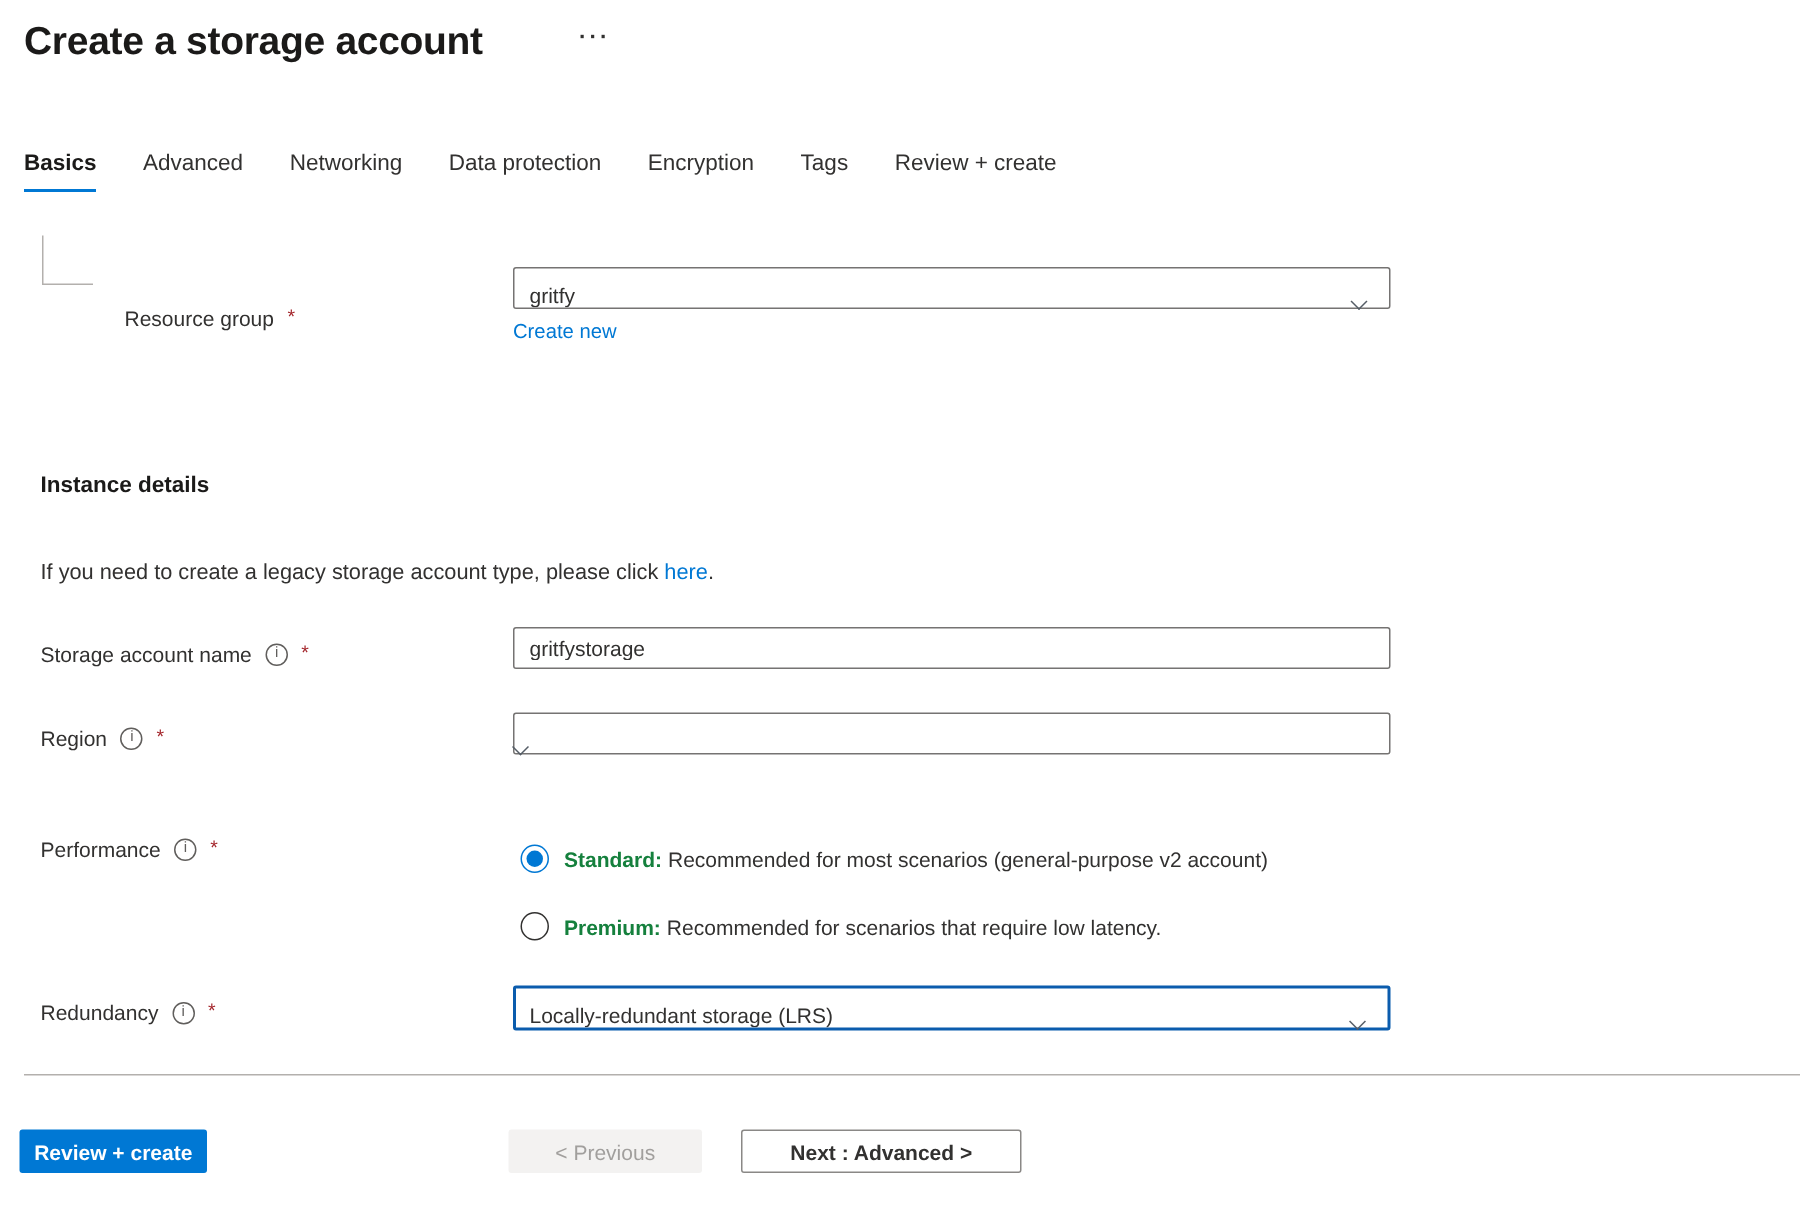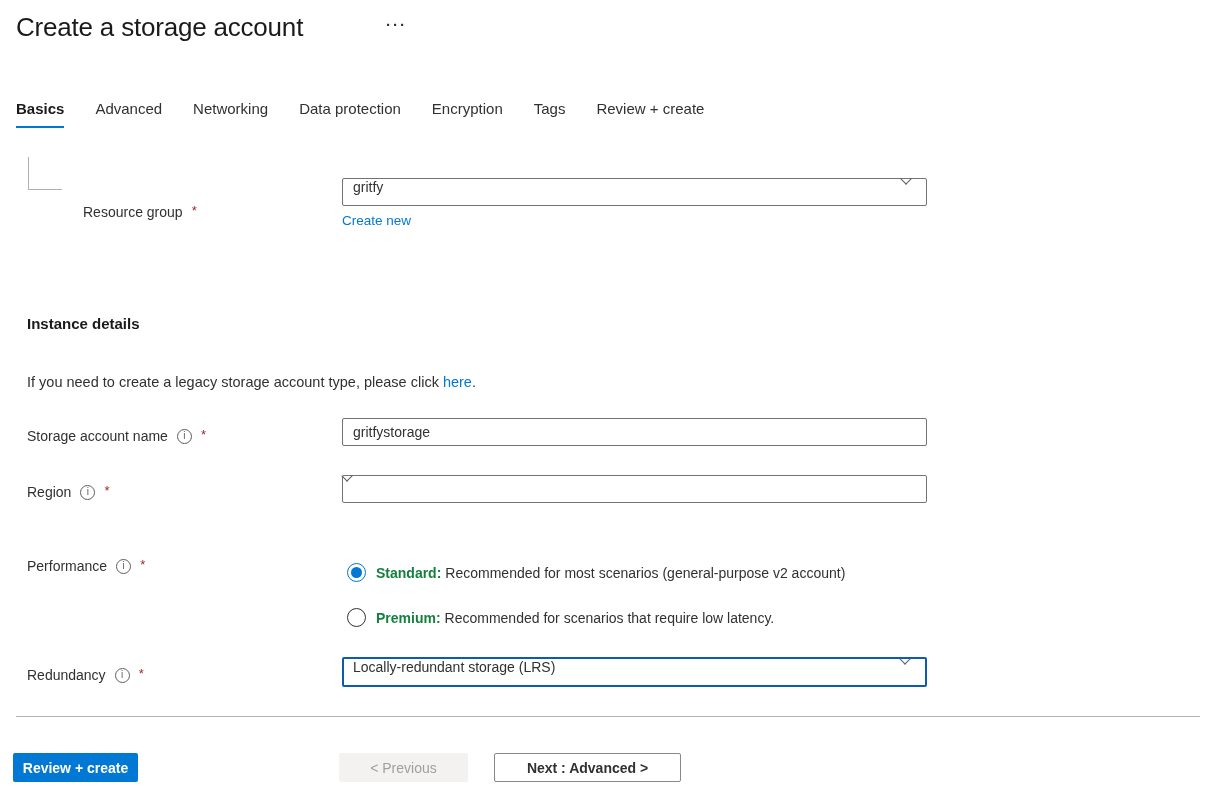--- a/index.html
+++ b/index.html
@@ -9,21 +9,21 @@
     position: relative;
     width: 1207px;
     height: 806px;
     background: #ffffff;
     overflow: hidden;
   }
 
   
   .page-title {
     position: absolute; left: 16px; top: 12px;
-    font-size: 26px; font-weight: 400; color: #1b1a19;
+    font-size: 26px; font-weight: 700; color: #1b1a19;
     letter-spacing: -0.2px;
   }
   .more-menu {
     position: absolute; left: 386px; top: 16px;
     font-size: 15px; font-weight: 700; color: #323130;
     letter-spacing: 2px; cursor: pointer;
   }
 
   
   .tabs {
@@ -49,21 +49,21 @@
     color: #a4262c; font-size: 13px; position: relative; top: -2px;
   }
   .info-icon {
     width: 15px; height: 15px; border: 1px solid #605e5c; border-radius: 50%;
     display: inline-flex; align-items: center; justify-content: center;
     font-size: 10px; color: #605e5c; line-height: 1;
   }
   .control {
     position: absolute; left: 342px; width: 585px; height: 28px;
     border: 1px solid #757372; border-radius: 2px; background: #ffffff;
-    display: flex; align-items: flex-start;
+    display: flex; align-items: flex-end;
     font-size: 14px; color: #323130; gap: 35px;
   }
   .control .value { padding-left: 10px; flex: 1; white-space: nowrap; overflow: hidden; }
   .dropdown { cursor: pointer; }
   .chevron {
     width: 8px; height: 8px; margin-right: 16px; margin-top: -4px;
     border-right: 1.4px solid #555d66; border-bottom: 1.4px solid #555d66;
     transform: rotate(45deg); flex-shrink: 0;
   }
   .text-input {

